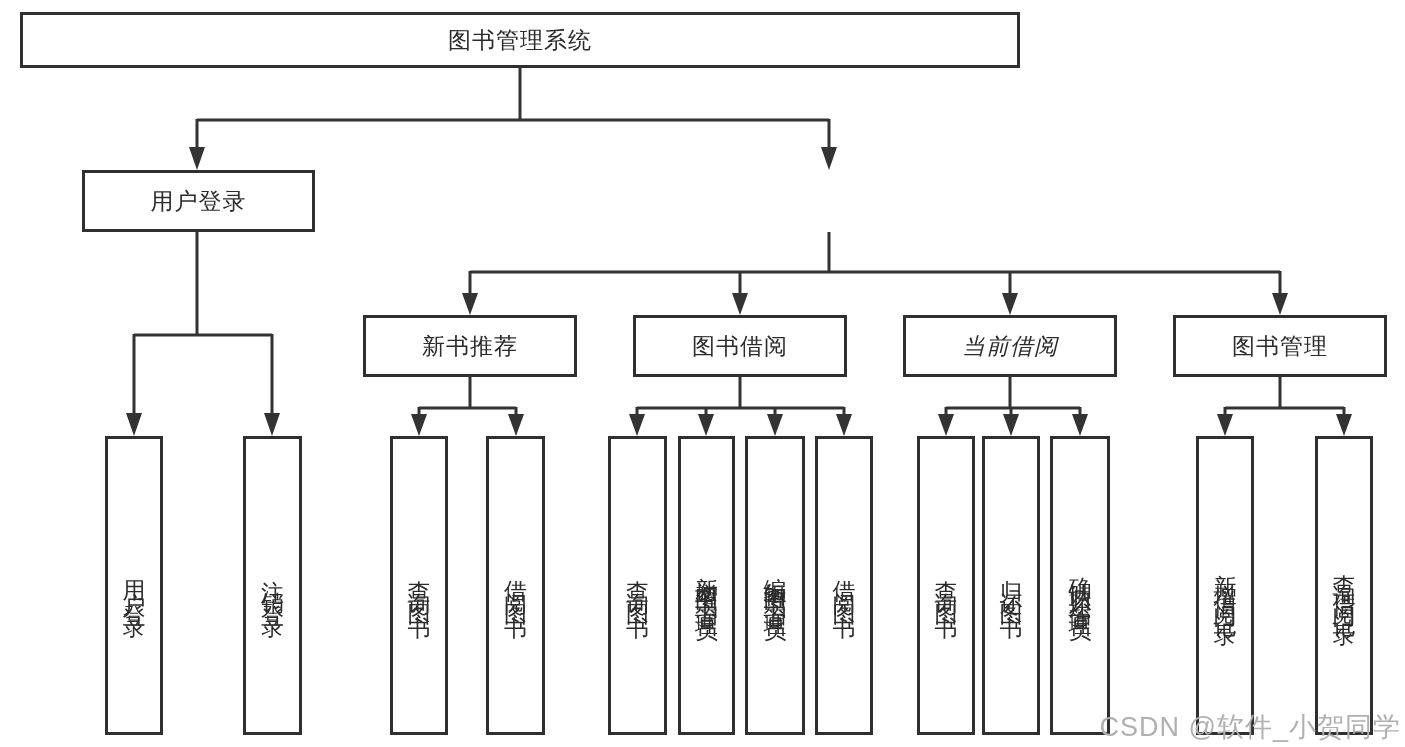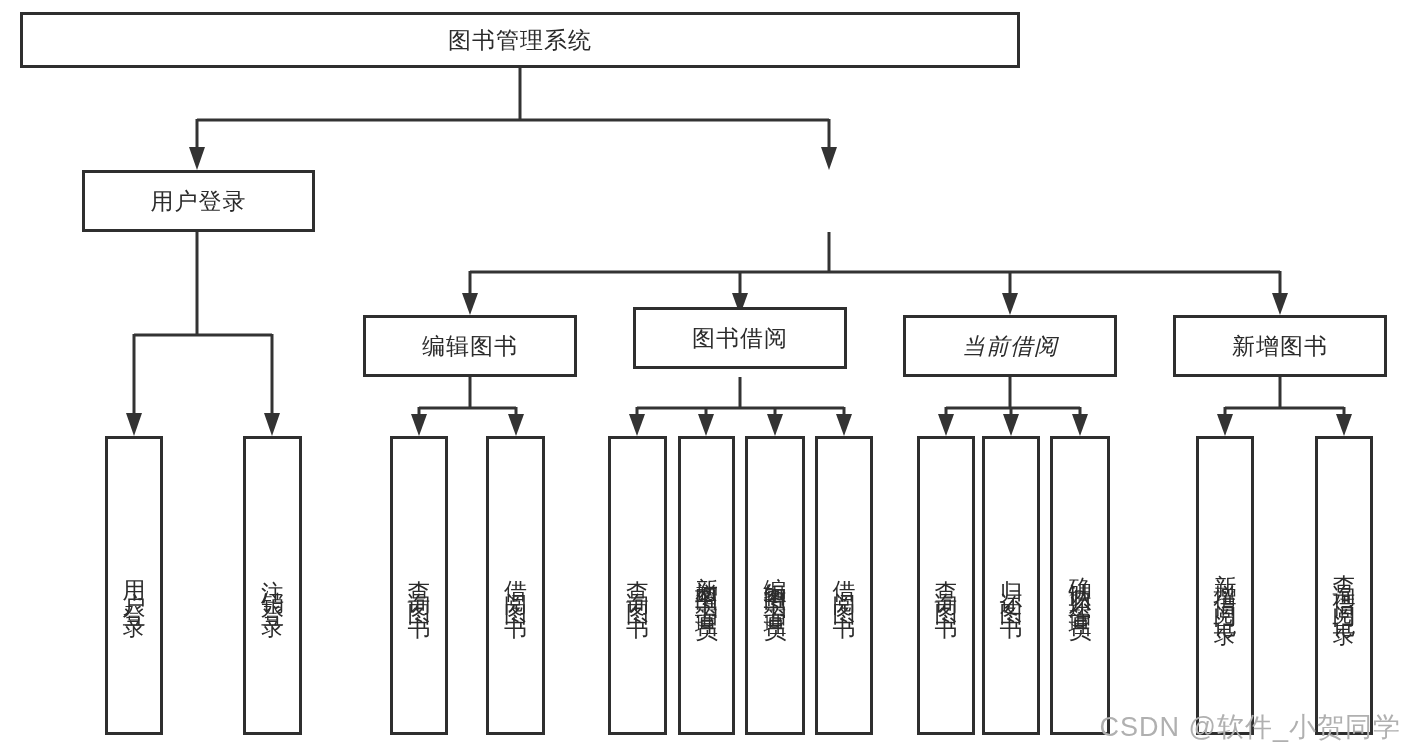--- a/index.html
+++ b/index.html
@@ -139,30 +139,30 @@
 
   <div class="node" style="left:20px; top:12px; width:1000px; height:56px;">
     <span class="hlabel">图书管理系统</span>
   </div>
 
   <div class="node" style="left:82px; top:170px; width:233px; height:62px;">
     <span class="hlabel">用户登录</span>
   </div>
 
   <div class="node" style="left:363px; top:315px; width:214px; height:62px;">
-    <span class="hlabel">编辑图书</span>
-  </div>
-  <div class="node" style="left:633px; top:307px; width:214px; height:62px;">
+    <span class="hlabel">新书推荐</span>
+  </div>
+  <div class="node" style="left:633px; top:315px; width:214px; height:62px;">
     <span class="hlabel">图书借阅</span>
   </div>
   <div class="node" style="left:903px; top:315px; width:214px; height:62px;font-style:italic;">
     <span class="hlabel">当前借阅</span>
   </div>
   <div class="node" style="left:1173px; top:315px; width:214px; height:62px;">
-    <span class="hlabel">新增图书</span>
+    <span class="hlabel">图书管理</span>
   </div>
 
   <div class="node" style="left:105px; top:436px; width:58px; height:299px;">
     <span class="vtext sp4">用户登录</span>
   </div>
   <div class="node" style="left:243px; top:436px; width:59px; height:299px;">
     <span class="vtext sp4">注销登录</span>
   </div>
 
   <div class="node" style="left:390px; top:436px; width:58px; height:299px;">

